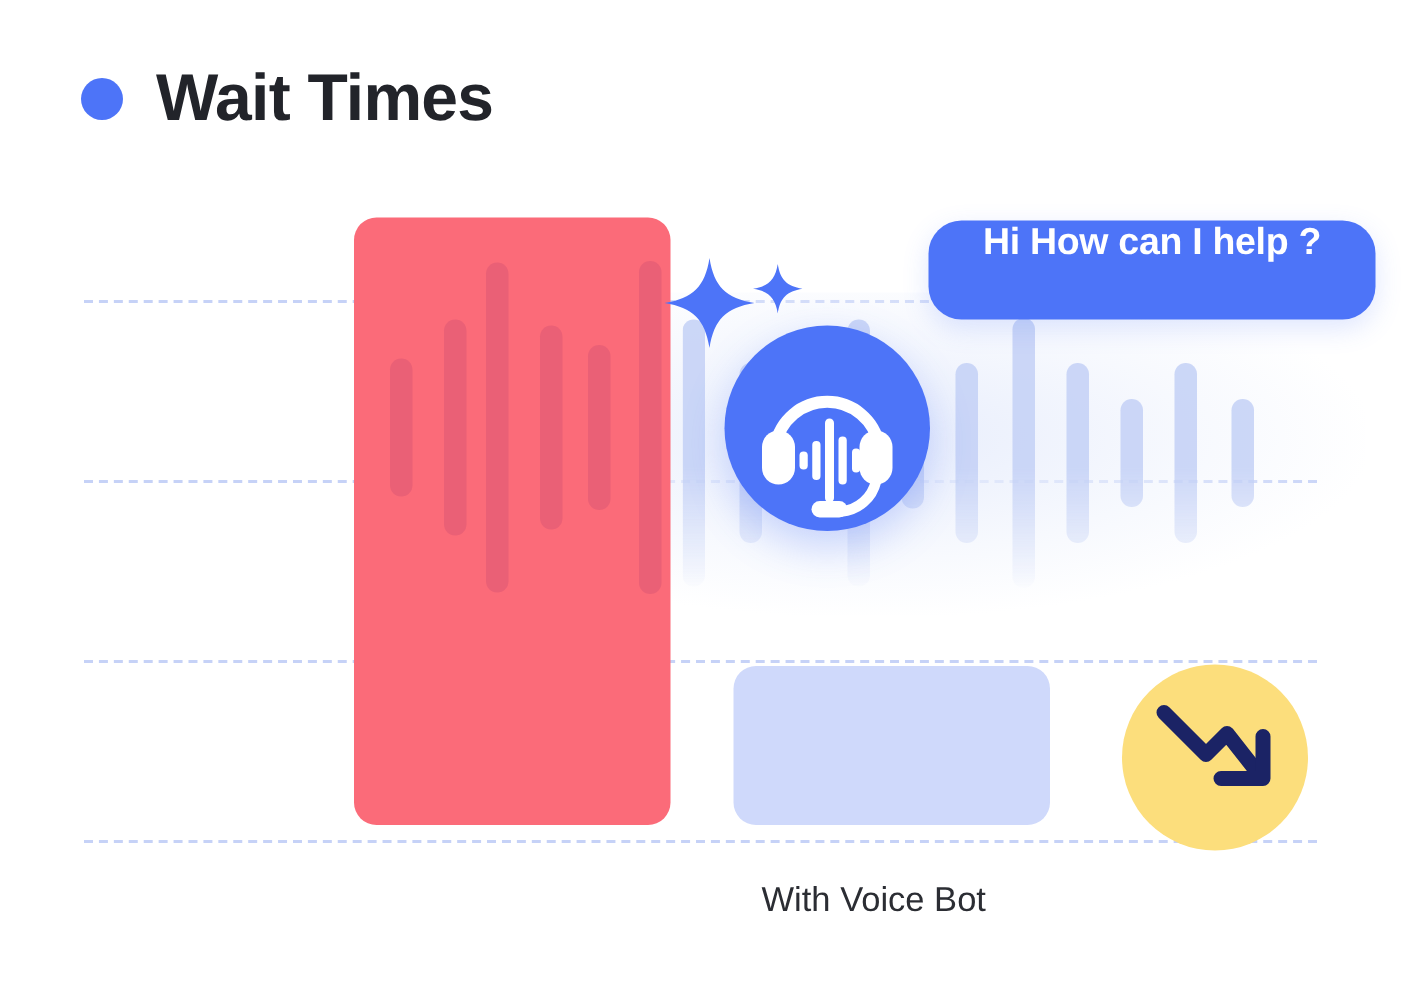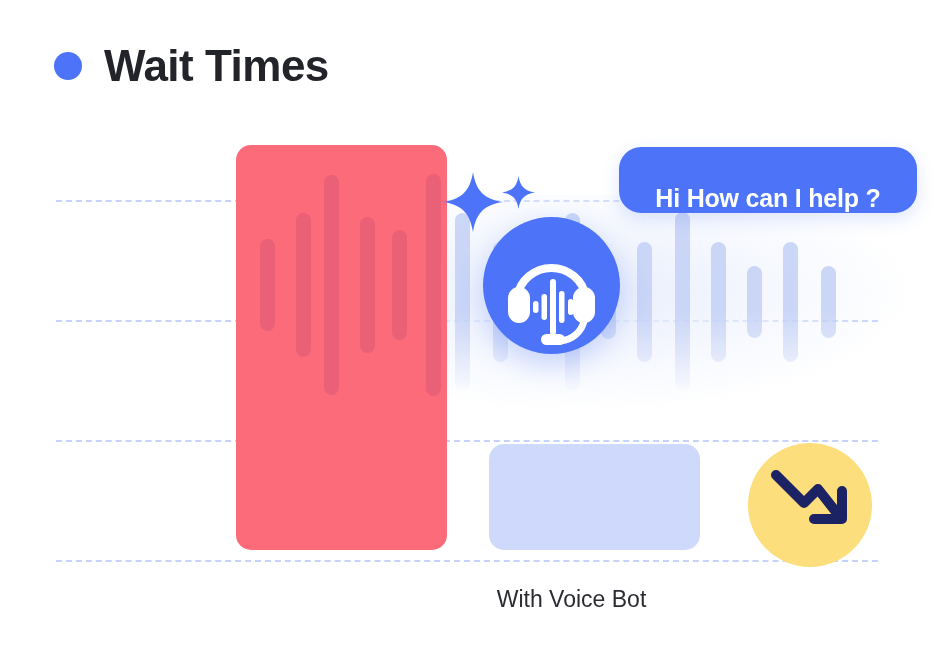--- a/index.html
+++ b/index.html
@@ -92,21 +92,21 @@
     pointer-events:none;
   }
 
   
   .bubble{
     position:absolute;
     left:619px; top:147px;
     width:298px; height:66px;
     background:#4D74F8;
     border-radius:22px;
-    display:flex; align-items:flex-end; justify-content:center;
+    display:flex; align-items:flex-start; justify-content:center;
     box-shadow:0 6px 18px rgba(77,116,248,0.18);
   }
   .bubble span{
     color:#ffffff;
     font-size:25px;
     font-weight:600;
     letter-spacing:-0.2px;
     white-space:nowrap;
   }
 
@@ -140,21 +140,21 @@
   
   .cat-label{
     position:absolute;
     top:586px;
     font-size:23px;
     color:#2B2D33;
     text-align:center;
     white-space:nowrap;
   }
   .cat-0{ left:236px; width:211px; }
-  .cat-1{ left:466px; width:211px; }
+  .cat-1{ left:477px; width:211px; }
 </style>
 </head>
 <body>
 
 <div id="stage">
 
   <div class="header">
     <div class="legend-dot"></div>
     <div class="title">Wait Times</div>
   </div>

